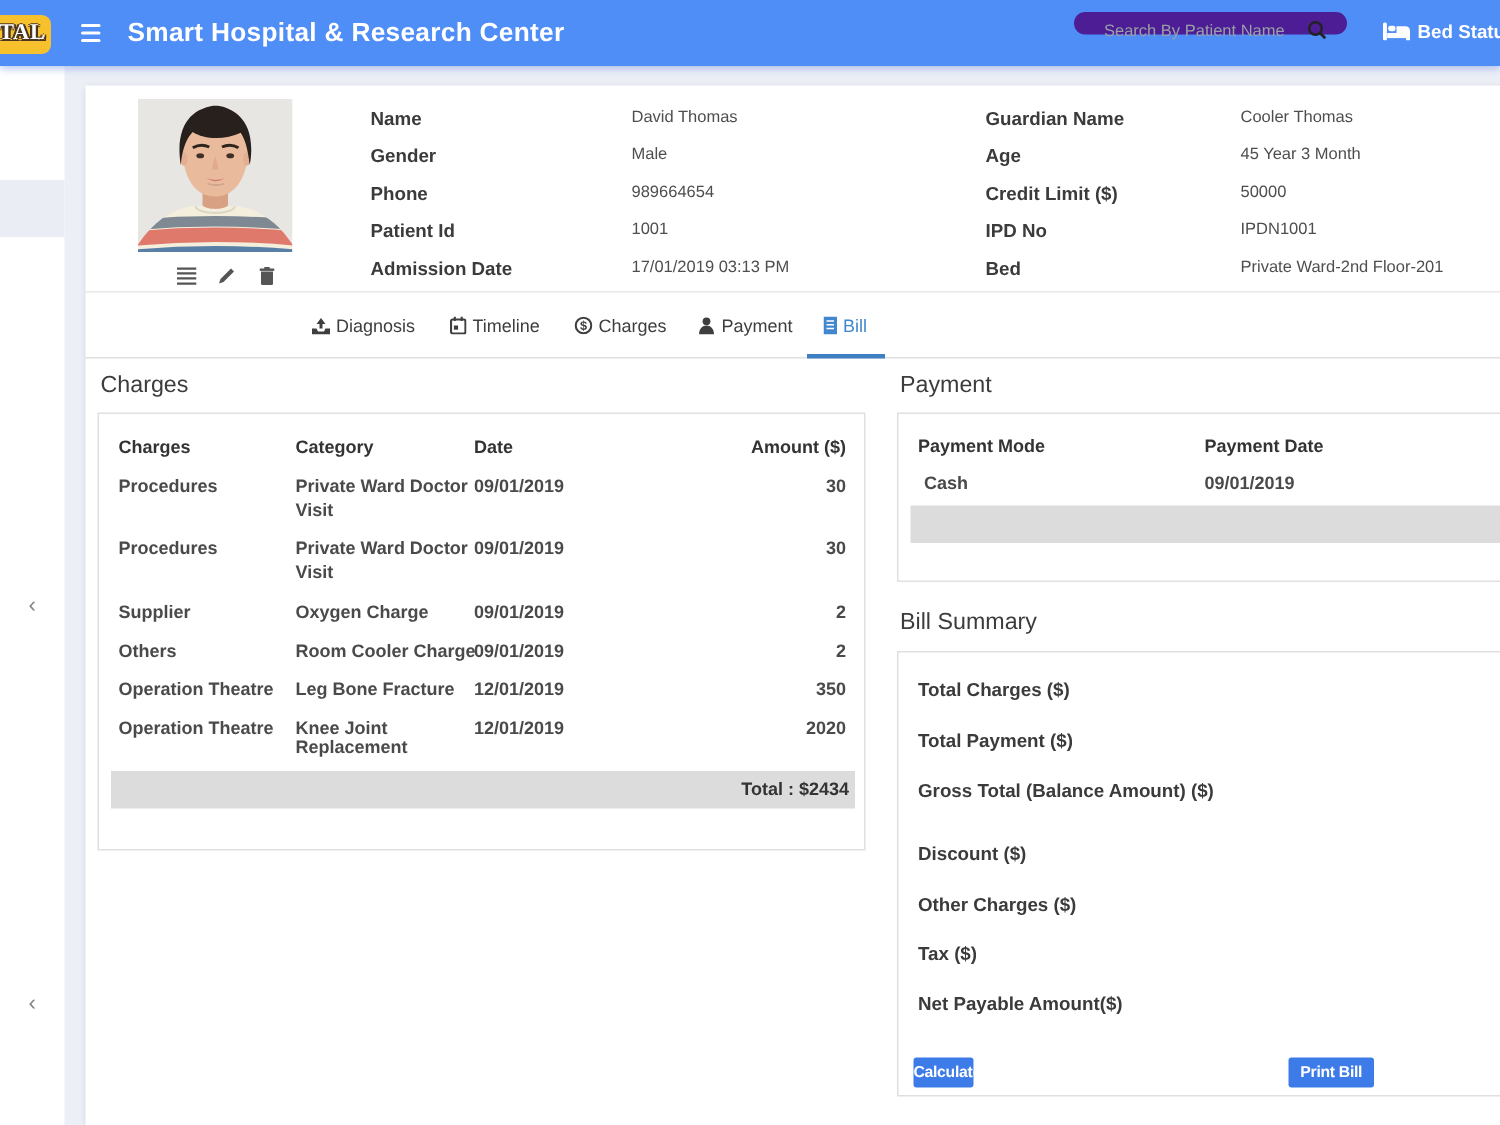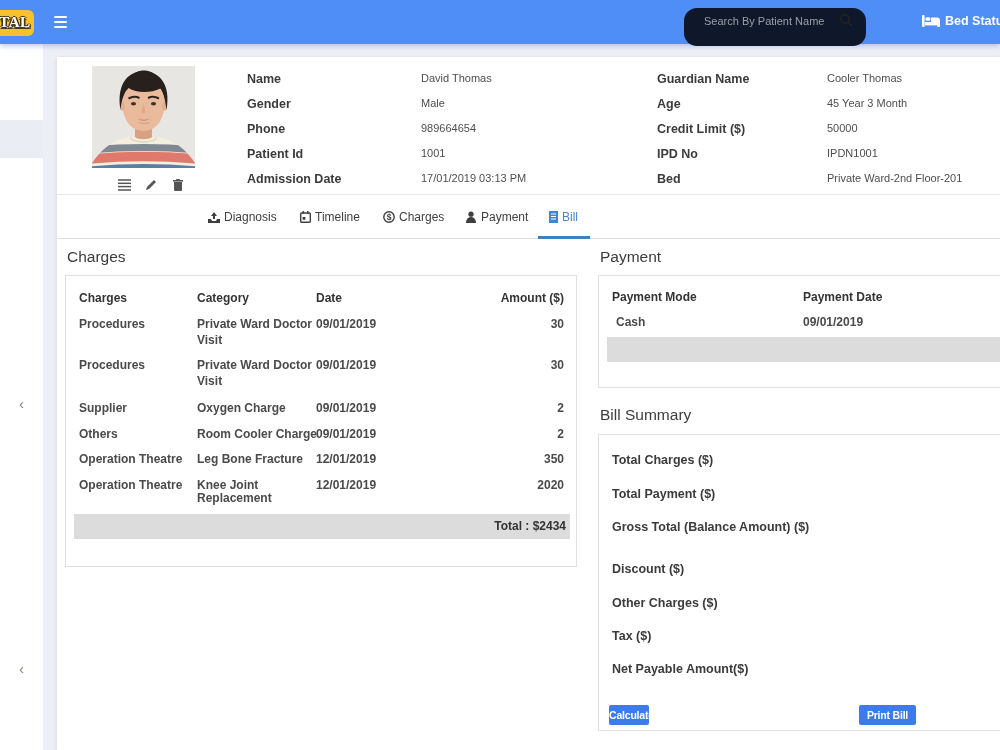--- a/index.html
+++ b/index.html
@@ -4,21 +4,21 @@
 <style>
 * { margin:0; padding:0; box-sizing:border-box; }
 html,body { width:1000px; height:750px; overflow:hidden; font-family:"Liberation Sans", sans-serif; background:#edeff6; }
 
 
 #header { position:absolute; left:0; top:0; width:1000px; height:44px; background:#4f8df7; box-shadow:0 2px 5px rgba(120,150,230,0.5); z-index:10; }
 #logo { position:absolute; left:-28px; top:10px; width:62px; height:26px; background:#f7c12e; border-radius:6px; }
 #logo .txt { position:absolute; left:21px; top:4px; color:#fff; font-weight:bold; font-size:15px; font-family:"Liberation Serif", serif; letter-spacing:0.5px; text-shadow:-1.5px 0 #4a3622, 0 1.5px #4a3622, 1.5px 0 #4a3622, 0 -1px #4a3622, -1.5px 1.5px #4a3622, 1.5px 1.5px #4a3622; }
 #burger div { position:absolute; left:54px; width:13px; height:2.4px; background:#fff; border-radius:1px; }
 #title { position:absolute; left:85px; top:11px; color:#fff; font-size:17.5px; font-weight:bold; letter-spacing:0.2px; }
-#search { position:absolute; left:684px; top:8px; width:182px; height:38px; background:#0f172a; border-radius:13px; }
+#search { position:absolute; left:716px; top:8px; width:182px; height:15px; background:#4c1d95; border-radius:13px; }
 #search .ph { position:absolute; left:20px; top:7px; color:#9aa0a6; font-size:11px; }
 #bedstat { position:absolute; left:922px; top:14px; color:#fff; font-size:12.5px; font-weight:600; white-space:nowrap; }
 
 
 #sidebar { position:absolute; left:0; top:44px; width:43px; height:706px; background:#fff; z-index:5; }
 #sidebar .active { position:absolute; left:0; top:76px; width:43px; height:38px; background:#ebedf4; }
 .chev { position:absolute; color:#84847c; font-size:15px; z-index:6; }
 
 
 #card { position:absolute; left:57px; top:57px; width:953px; height:693px; background:#fff; box-shadow:0 1px 4px rgba(0,0,0,0.12); }
@@ -48,20 +48,21 @@
 <body>
 <div id="header">
   <div id="logo">
       <div class="txt">ITAL</div>
     </div>
   <div id="burger">
       <div style="top:16px"></div>
       <div style="top:21px"></div>
       <div style="top:26px"></div>
     </div>
+  <div id="title">Smart Hospital &amp; Research Center</div>
   <div id="search">
     <div class="ph">Search By Patient Name</div>
     <svg style="position:absolute;right:13px;top:5px" width="14" height="14" viewBox="0 0 14 14">
         <circle cx="6" cy="6" r="4.2" fill="none" stroke="#222" stroke-width="1.6"></circle>
         <line x1="9.2" y1="9.2" x2="12.5" y2="12.5" stroke="#222" stroke-width="1.8"></line>
       </svg>
   </div>
   <div id="bedstat">
     <svg style="vertical-align:-2px;margin-right:5px" width="18" height="13" viewBox="0 0 18 13">
         <rect x="0" y="1" width="2.6" height="12" rx="1" fill="#fff"></rect>

